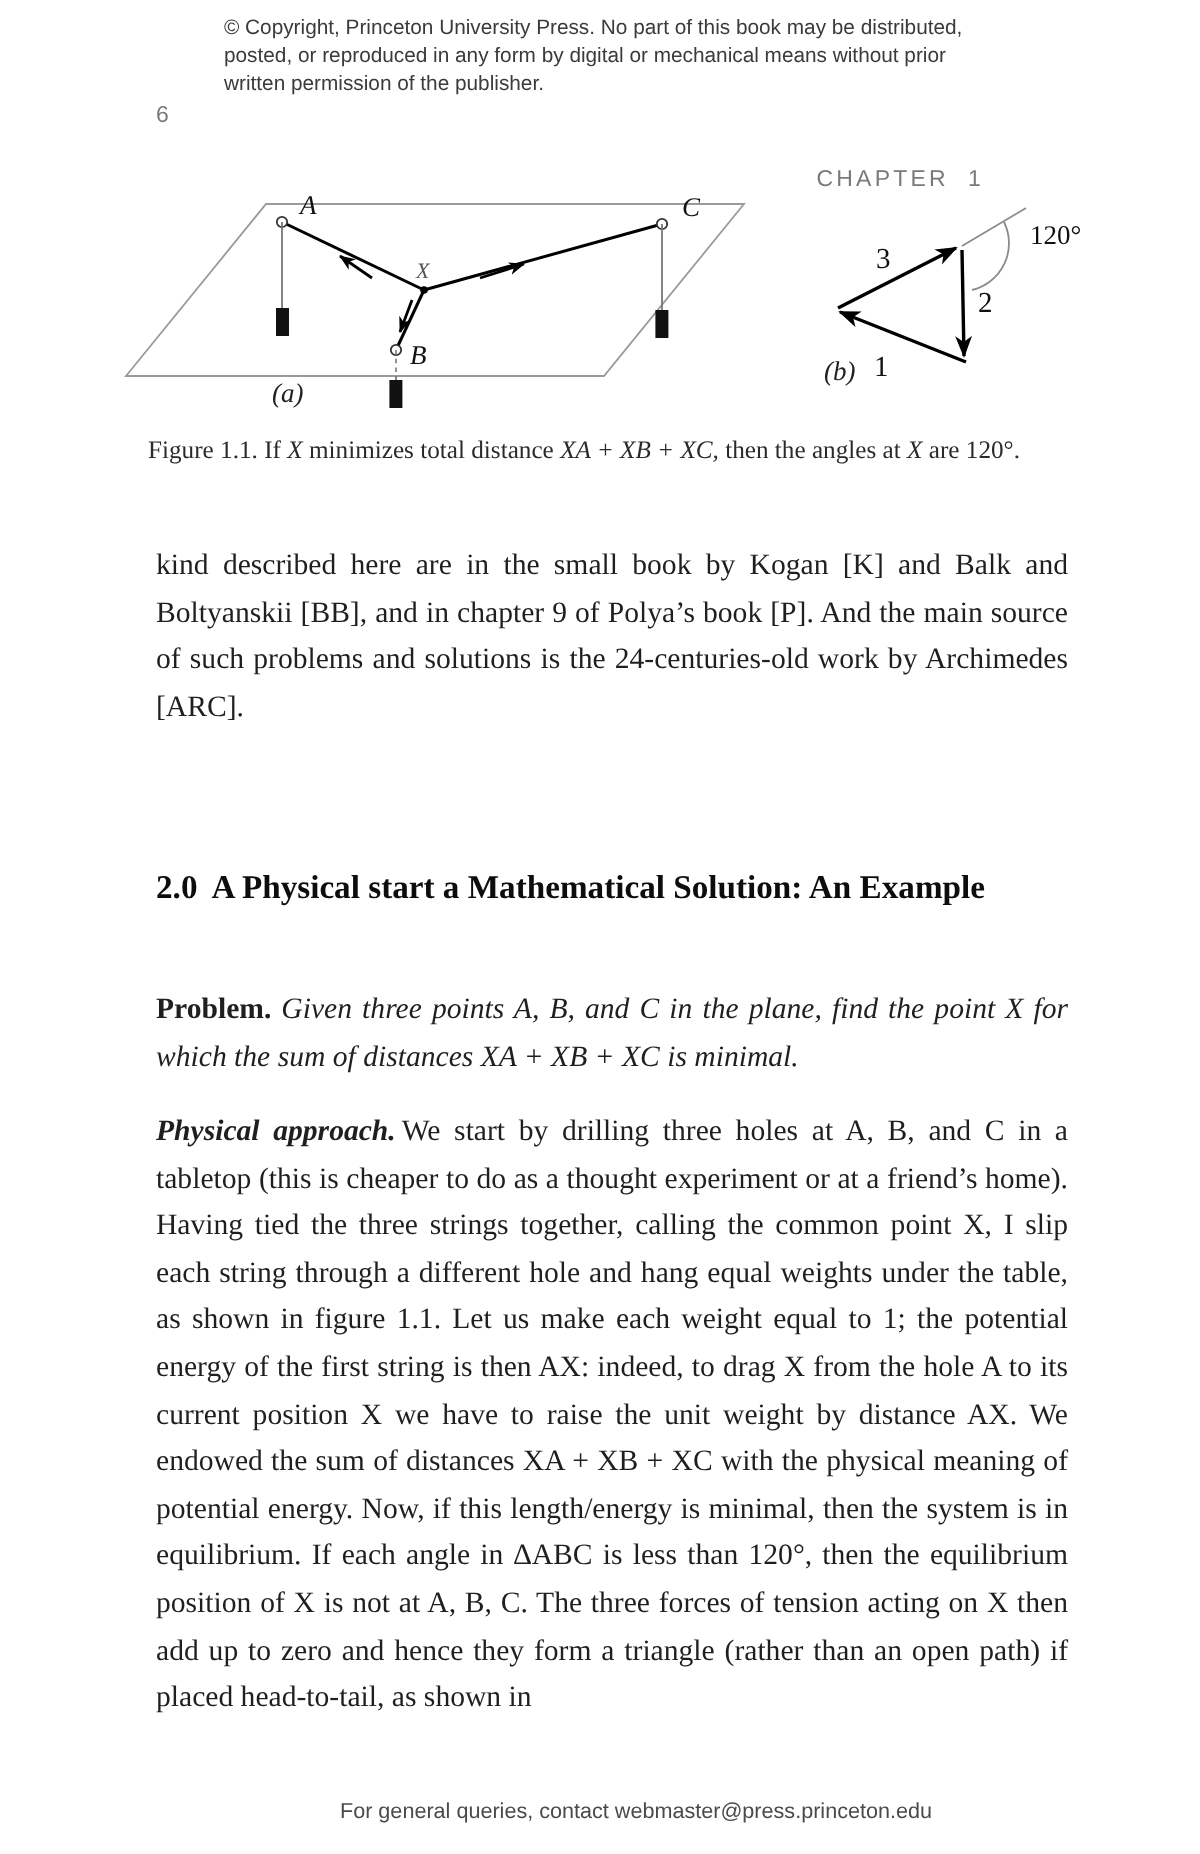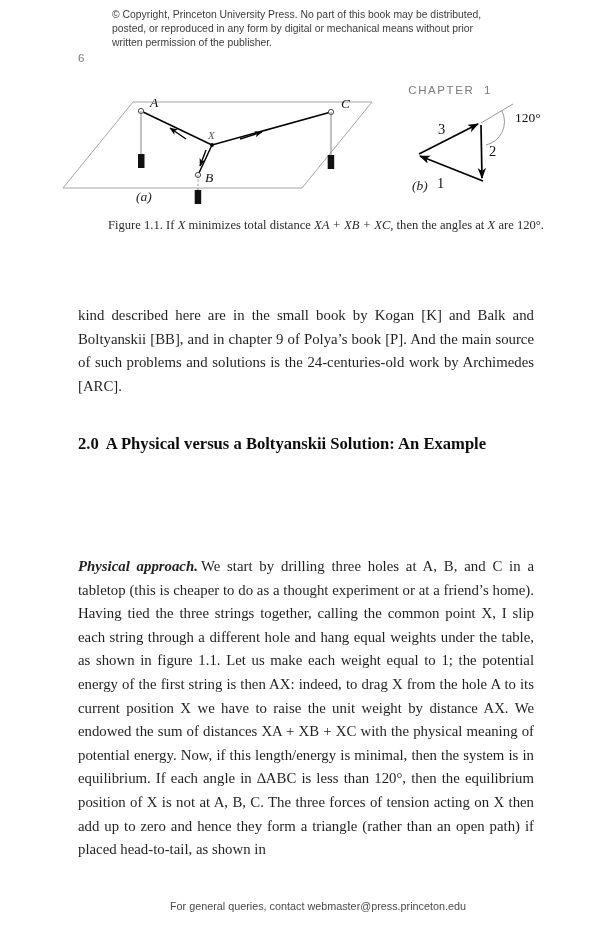--- a/index.html
+++ b/index.html
@@ -68,43 +68,43 @@
     top: 82px;
     width: 600px;
     height: 130px;
   }
   .figure-area svg {
     display: block;
   }
 
   .fig-caption {
     position: absolute;
-    left: 88px;
+    left: 74px;
     top: 217px;
     width: 456px;
     font-size: 12.6px;
     line-height: 17.5px;
     color: #2a2a2a;
-    text-align: right;
+    text-align: left;
   }
   .fig-caption .mi { font-style: italic; }
 
   
   .body-par {
     position: absolute;
     left: 78px;
     width: 456px;
     font-size: 14.8px;
     line-height: 23.6px;
     text-align: justify;
     color: #1f1f1f;
   }
   .mi { font-style: italic; }
 
-  #par-refs { top: 304px; }
+  #par-refs { top: 272px; }
 
   .sec-head {
     position: absolute;
     left: 78px;
     top: 418px;
     width: 456px;
     font-size: 16.6px;
     line-height: 24px;
     font-weight: bold;
     color: #0d0d0d;
@@ -230,23 +230,26 @@
     <span>minimizes total distance</span>
     <span class="mi">XA + XB + XC,</span>
     <span>then the angles at</span>
     <span class="mi">X</span>
     <span>are 120°.</span>
   </div>
 
   <div class="body-par" id="par-refs">kind described here are in the small book by Kogan [K] and Balk and Boltyanskii [BB], and in chapter 9 of Polya’s book [P]. And the main source of such problems and solutions is the 24-centuries-old work by Archimedes [ARC].</div>
 
   <h2 class="sec-head">
-    <span class="num">2.0</span><span>A Physical versus a Boltyanskii Solution: An Example</span>
+    <span class="num">2.0</span><span>A Physical start a Mathematical Solution: An Example</span>
   </h2>
 
+  <div class="body-par" id="par-problem">
+    <span class="lead">Problem.</span><span>Given three points A, B, and C in the plane, find the point X for which the sum of distances XA + XB + XC is minimal.</span>
+  </div>
 
   <div class="body-par" id="par-physical">
     <span class="lead">Physical approach.</span><span>We start by drilling three holes at A, B, and C in a tabletop (this is cheaper to do as a thought experiment or at a friend’s home). Having tied the three strings together, calling the common point X, I slip each string through a different hole and hang equal weights under the table, as shown in figure 1.1. Let us make each weight equal to 1; the potential energy of the first string is then AX: indeed, to drag X from the hole A to its current position X we have to raise the unit weight by distance AX. We endowed the sum of distances XA + XB + XC with the physical meaning of potential energy. Now, if this length/energy is minimal, then the system is in equilibrium. If each angle in ∆ABC is less than 120°, then the equilibrium position of X is not at A, B, C. The three forces of tension acting on X then add up to zero and hence they form a triangle (rather than an open path) if placed head-to-tail, as shown in</span>
   </div>
 
   <div class="footer">For general queries, contact webmaster@press.princeton.edu</div>
 
 </div>
 
 </body></html>

